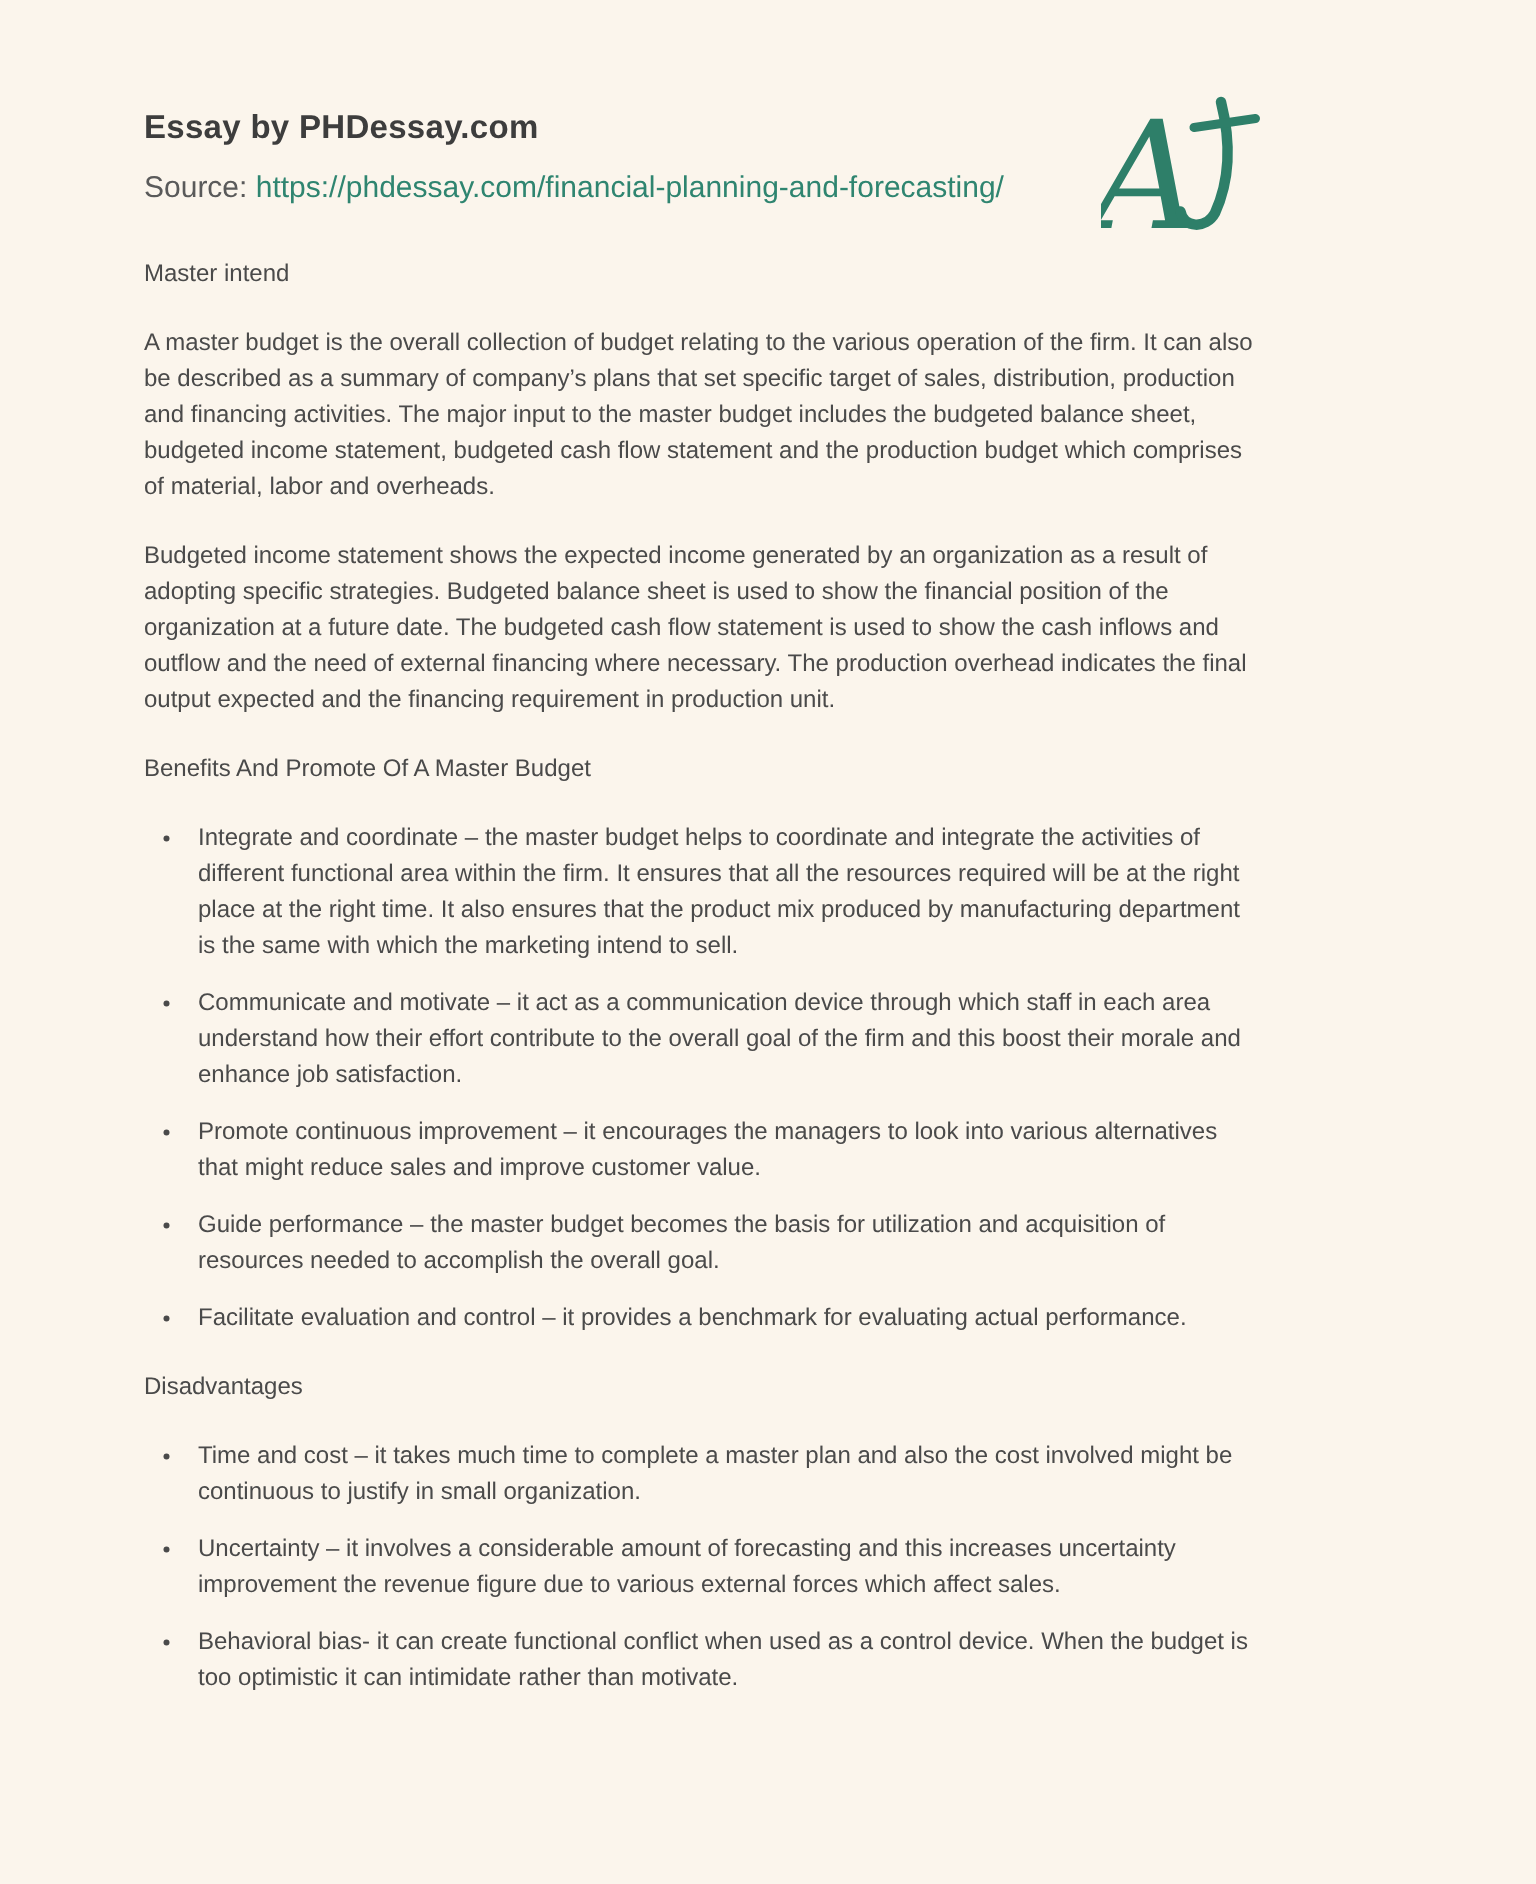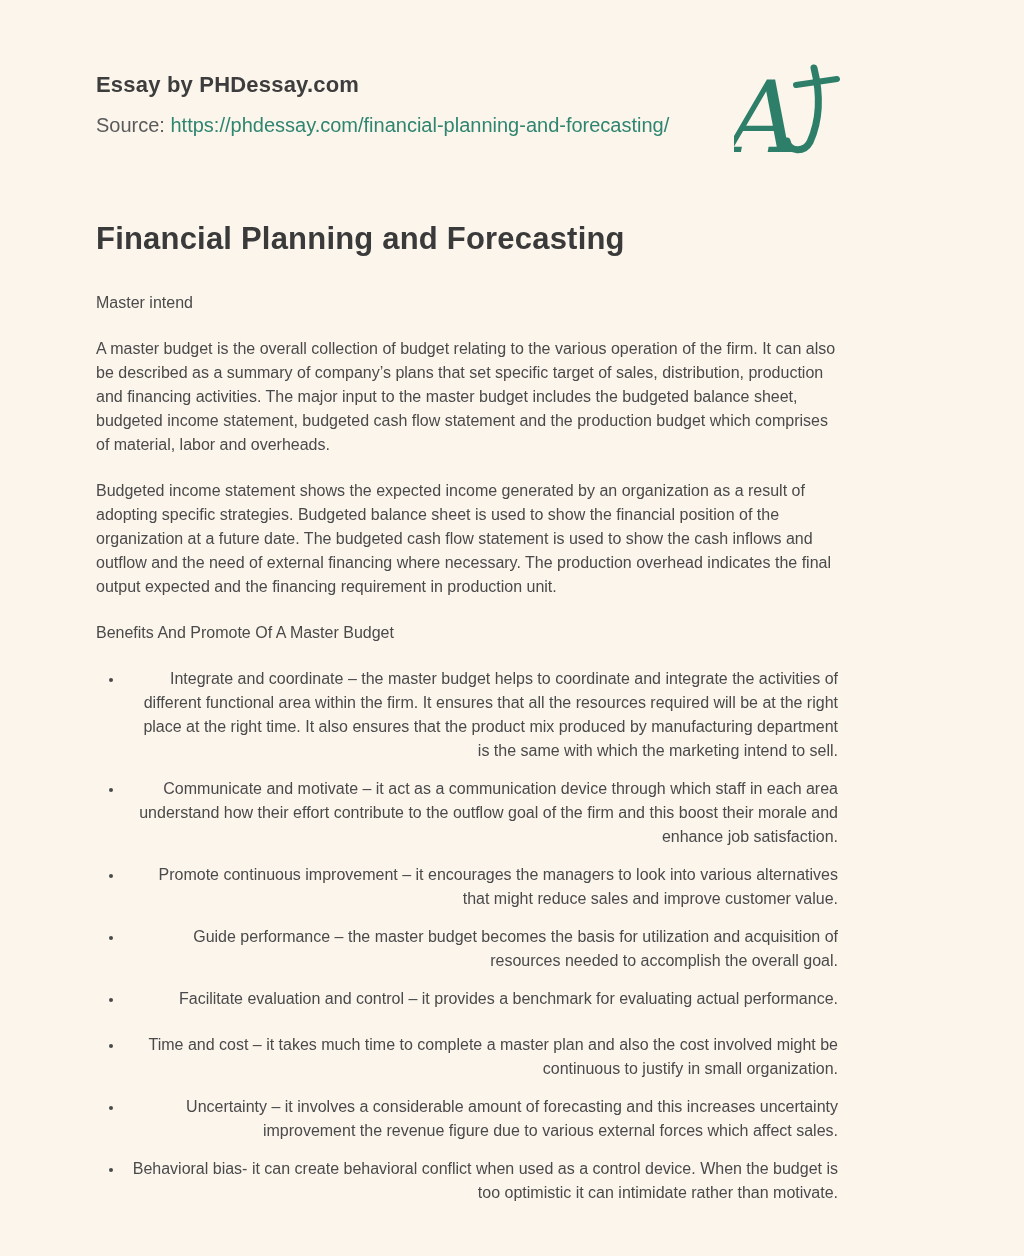--- a/index.html
+++ b/index.html
@@ -23,21 +23,21 @@
   .logo-wrap { position: absolute; top: 58px; right: 88px; width: 112px; height: 108px; }
   h1.doc-title {
     margin-top: 84px;
     font-size: 31px;
     font-weight: 700;
     color: #3a3a3a;
     letter-spacing: 0.2px;
   }
   .body-text { margin-top: 34px; font-size: 16px; line-height: 24px; color: #4a4a4a; }
   .body-text p { margin-bottom: 22px; }
-  .body-text ul { margin: 0 0 22px 0; padding-left: 28px; list-style: disc; text-align: right; }
+  .body-text ul { margin: 0 0 22px 0; padding-left: 28px; list-style: disc; }
   .body-text li { margin-bottom: 14px; padding-left: 8px; }
   .body-text li::marker { color: #4a4a4a; font-size: 13px; }
   .label-line { margin-bottom: 22px; }
 </style>
 </head>
 <body>
 
 <div class="page">
 
   <div class="byline">Essay by PHDessay.com</div>
@@ -48,43 +48,43 @@
   </div>
 
   <div class="logo-wrap">
     <svg width="112" height="108" viewBox="0 0 112 108">
       <text x="-6" y="94" font-family="DejaVu Serif, serif" font-style="italic" font-size="100" fill="#2e7f69">A</text>
       <path d="M80 10 C 87 38, 86 62, 76 84 C 70 95, 55 94, 53 83" stroke="#2e7f69" stroke-width="7" fill="none" stroke-linecap="round"></path>
       <path d="M62 27 L 103 21" stroke="#2e7f69" stroke-width="6" fill="none" stroke-linecap="round"></path>
     </svg>
   </div>
 
-  <h1 class="doc-title">Financial Planning and Forecasting</h1>
 
   <div class="body-text">
 
     <p class="label-line">Master intend</p>
 
     <p>A master budget is the overall collection of budget relating to the various operation of the firm. It can also be described as a summary of company’s plans that set specific target of sales, distribution, production and financing activities. The major input to the master budget includes the budgeted balance sheet, budgeted income statement, budgeted cash flow statement and the production budget which comprises of material, labor and overheads.</p>
 
     <p>Budgeted income statement shows the expected income generated by an organization as a result of adopting specific strategies. Budgeted balance sheet is used to show the financial position of the organization at a future date. The budgeted cash flow statement is used to show the cash inflows and outflow and the need of external financing where necessary. The production overhead indicates the final output expected and the financing requirement in production unit.</p>
 
     <p class="label-line">Benefits And Promote Of A Master Budget</p>
 
     <ul>
       <li>Integrate and coordinate – the master budget helps to coordinate and integrate the activities of different functional area within the firm. It ensures that all the resources required will be at the right place at the right time. It also ensures that the product mix produced by manufacturing department is the same with which the marketing intend to sell.</li>
-      <li>Communicate and motivate – it act as a communication device through which staff in each area understand how their effort contribute to the outflow goal of the firm and this boost their morale and enhance job satisfaction.</li>
+      <li>Communicate and motivate – it act as a communication device through which staff in each area understand how their effort contribute to the overall goal of the firm and this boost their morale and enhance job satisfaction.</li>
       <li>Promote continuous improvement – it encourages the managers to look into various alternatives that might reduce sales and improve customer value.</li>
       <li>Guide performance – the master budget becomes the basis for utilization and acquisition of resources needed to accomplish the overall goal.</li>
       <li>Facilitate evaluation and control – it provides a benchmark for evaluating actual performance.</li>
     </ul>
 
+    <p class="label-line">Disadvantages</p>
 
     <ul>
       <li>Time and cost – it takes much time to complete a master plan and also the cost involved might be continuous to justify in small organization.</li>
       <li>Uncertainty – it involves a considerable amount of forecasting and this increases uncertainty improvement the revenue figure due to various external forces which affect sales.</li>
-      <li>Behavioral bias- it can create behavioral conflict when used as a control device. When the budget is too optimistic it can intimidate rather than motivate.</li>
+      <li>Behavioral bias- it can create functional conflict when used as a control device. When the budget is too optimistic it can intimidate rather than motivate.</li>
     </ul>
 
 
   </div>
 
 </div>
 
 </body></html>

